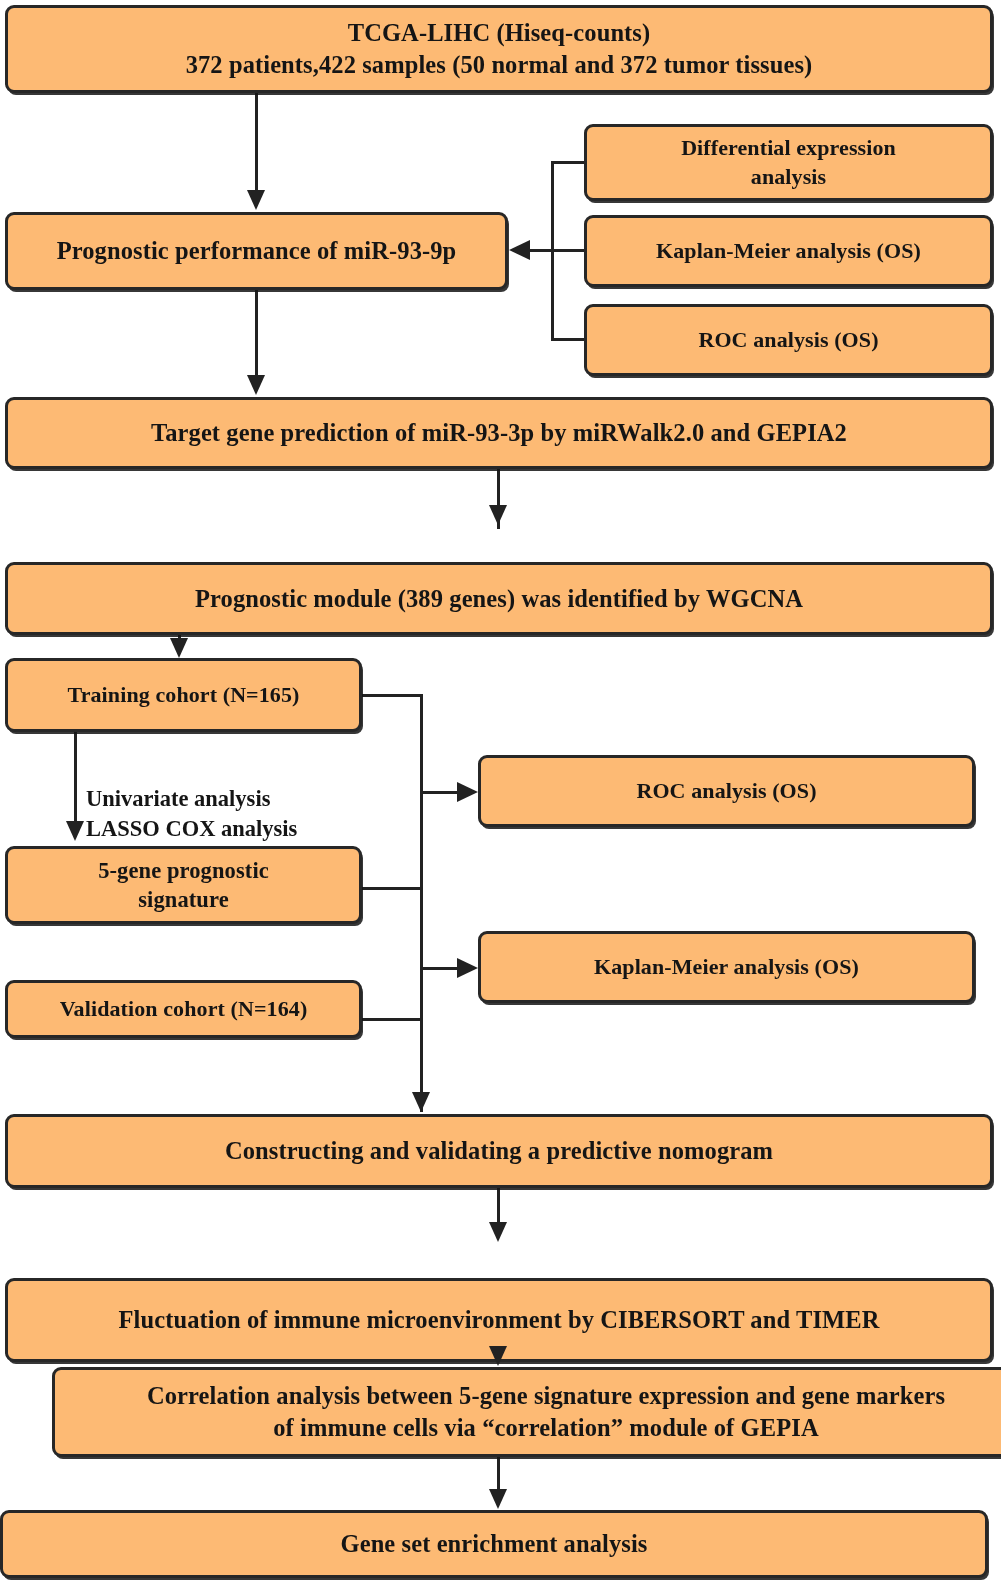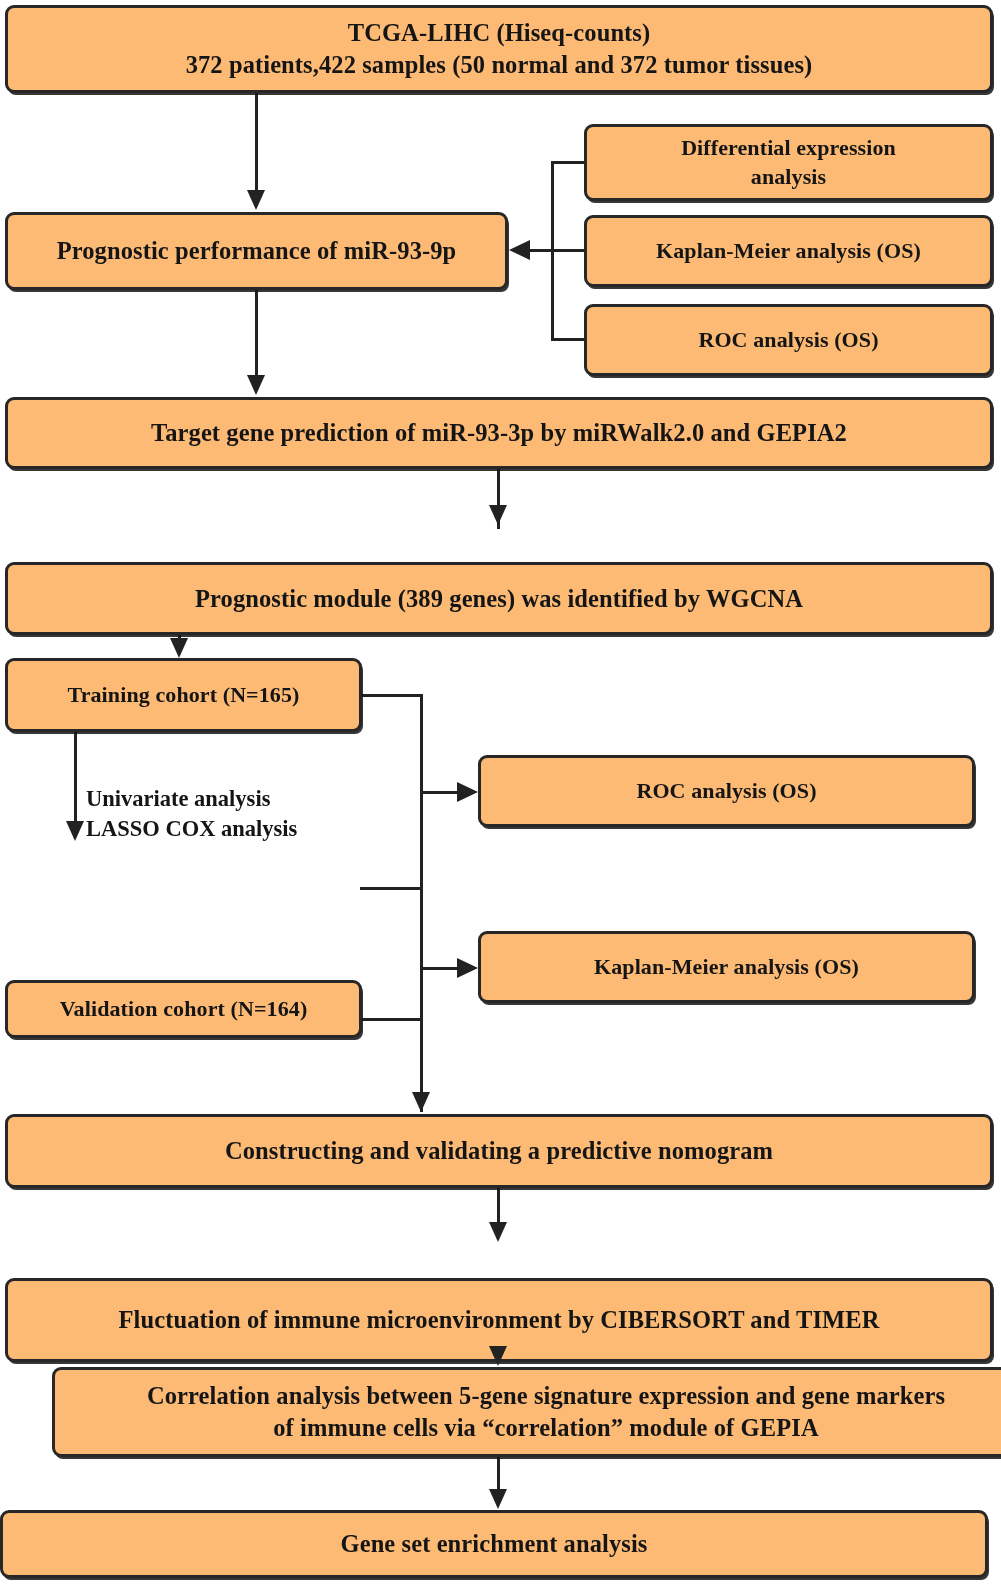--- a/index.html
+++ b/index.html
@@ -144,20 +144,24 @@
   <div class="node fs-23" style="left:5px; top:658px; width:357px; height:74px;">
     <span class="txt">Training cohort (N=165)</span>
   </div>
 
   <div class="vline" style="left:74px; top:732px; height:92px;"></div>
   <div class="arrow-down" style="left:66px; top:821px;"></div>
 
   <div class="caption fs-22" style="left:86px; top:740px; width:290px;margin-top:44px;">Univariate analysis
 LASSO COX analysis</div>
 
+  <div class="node fs-22" style="left:5px; top:846px; width:357px; height:78px;">
+    <span class="txt">5-gene prognostic
+signature</span>
+  </div>
 
   <div class="node fs-23" style="left:5px; top:980px; width:357px; height:58px;">
     <span class="txt">Validation cohort (N=164)</span>
   </div>
 
   <div class="vline" style="left:420px; top:694px; height:418px;"></div>
 
   <div class="hline" style="left:360px; top:694px; width:63px;"></div>
   <div class="hline" style="left:360px; top:887px; width:63px;"></div>
   <div class="hline" style="left:360px; top:1018px; width:63px;"></div>

